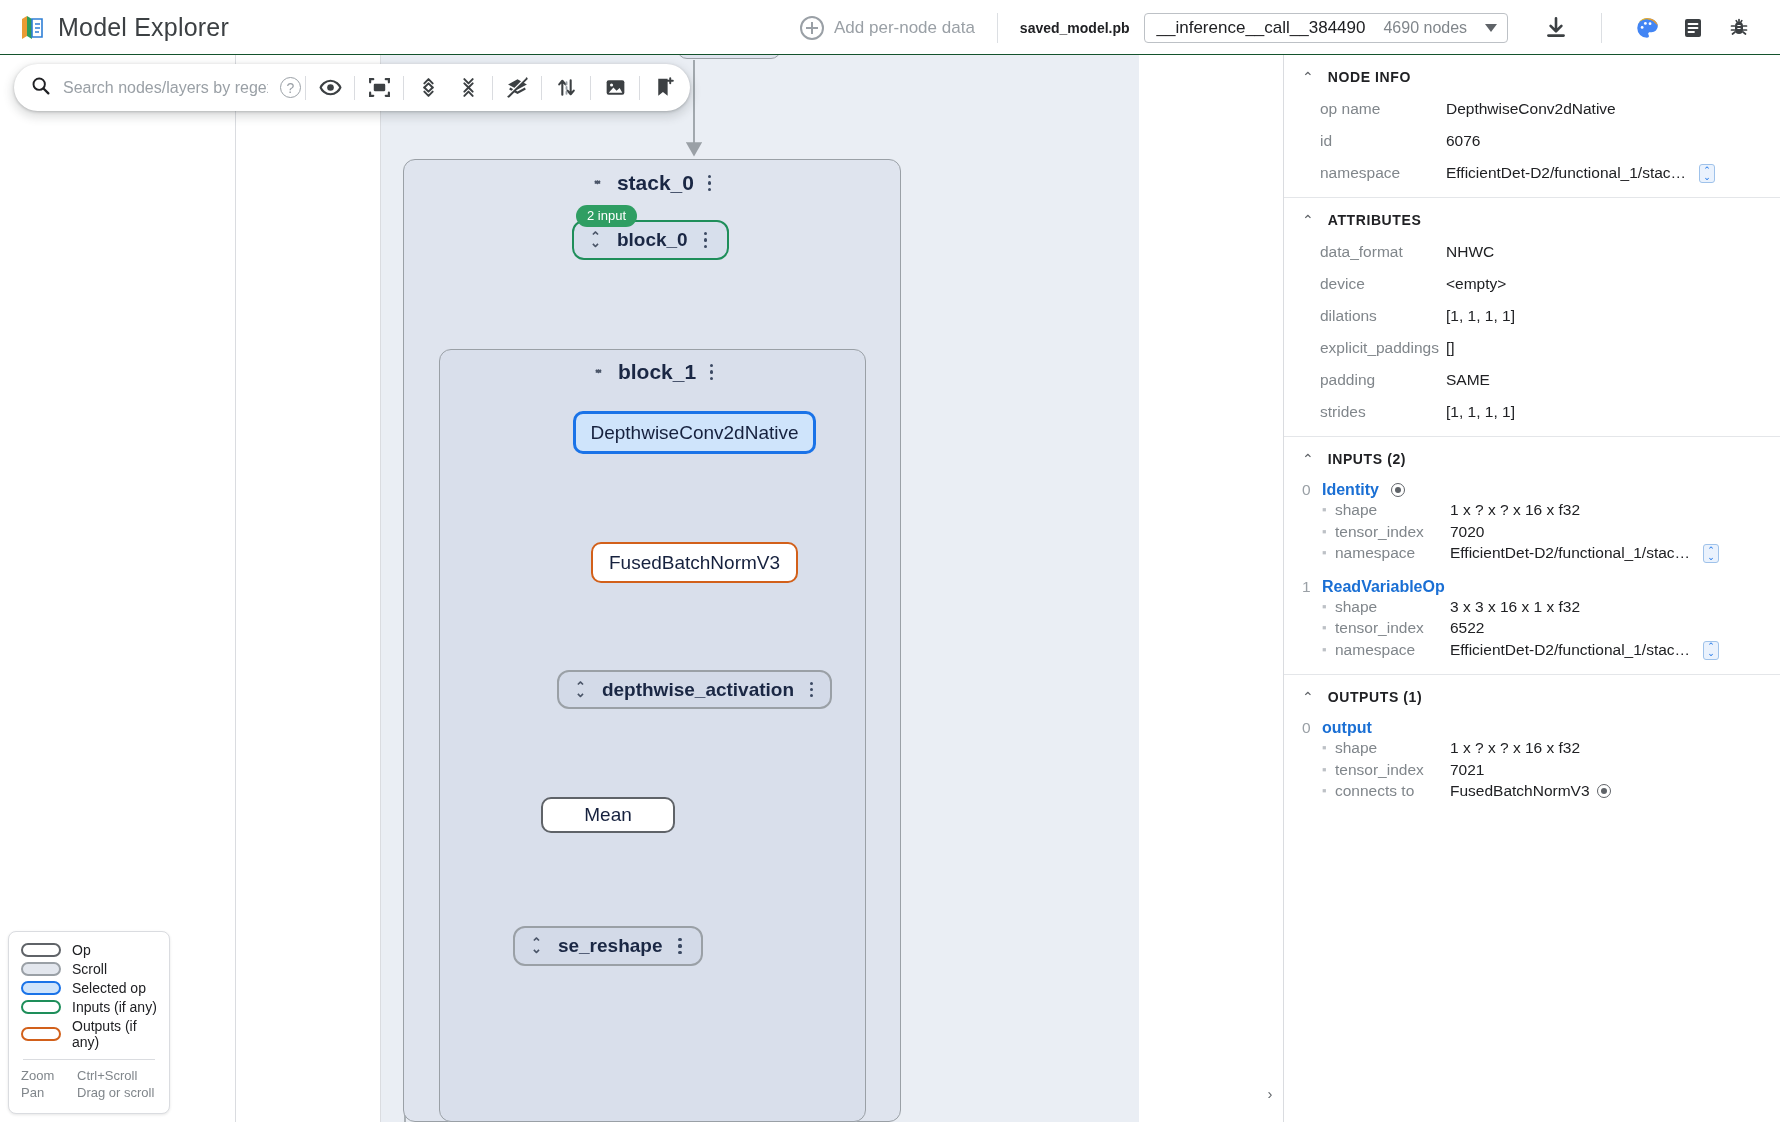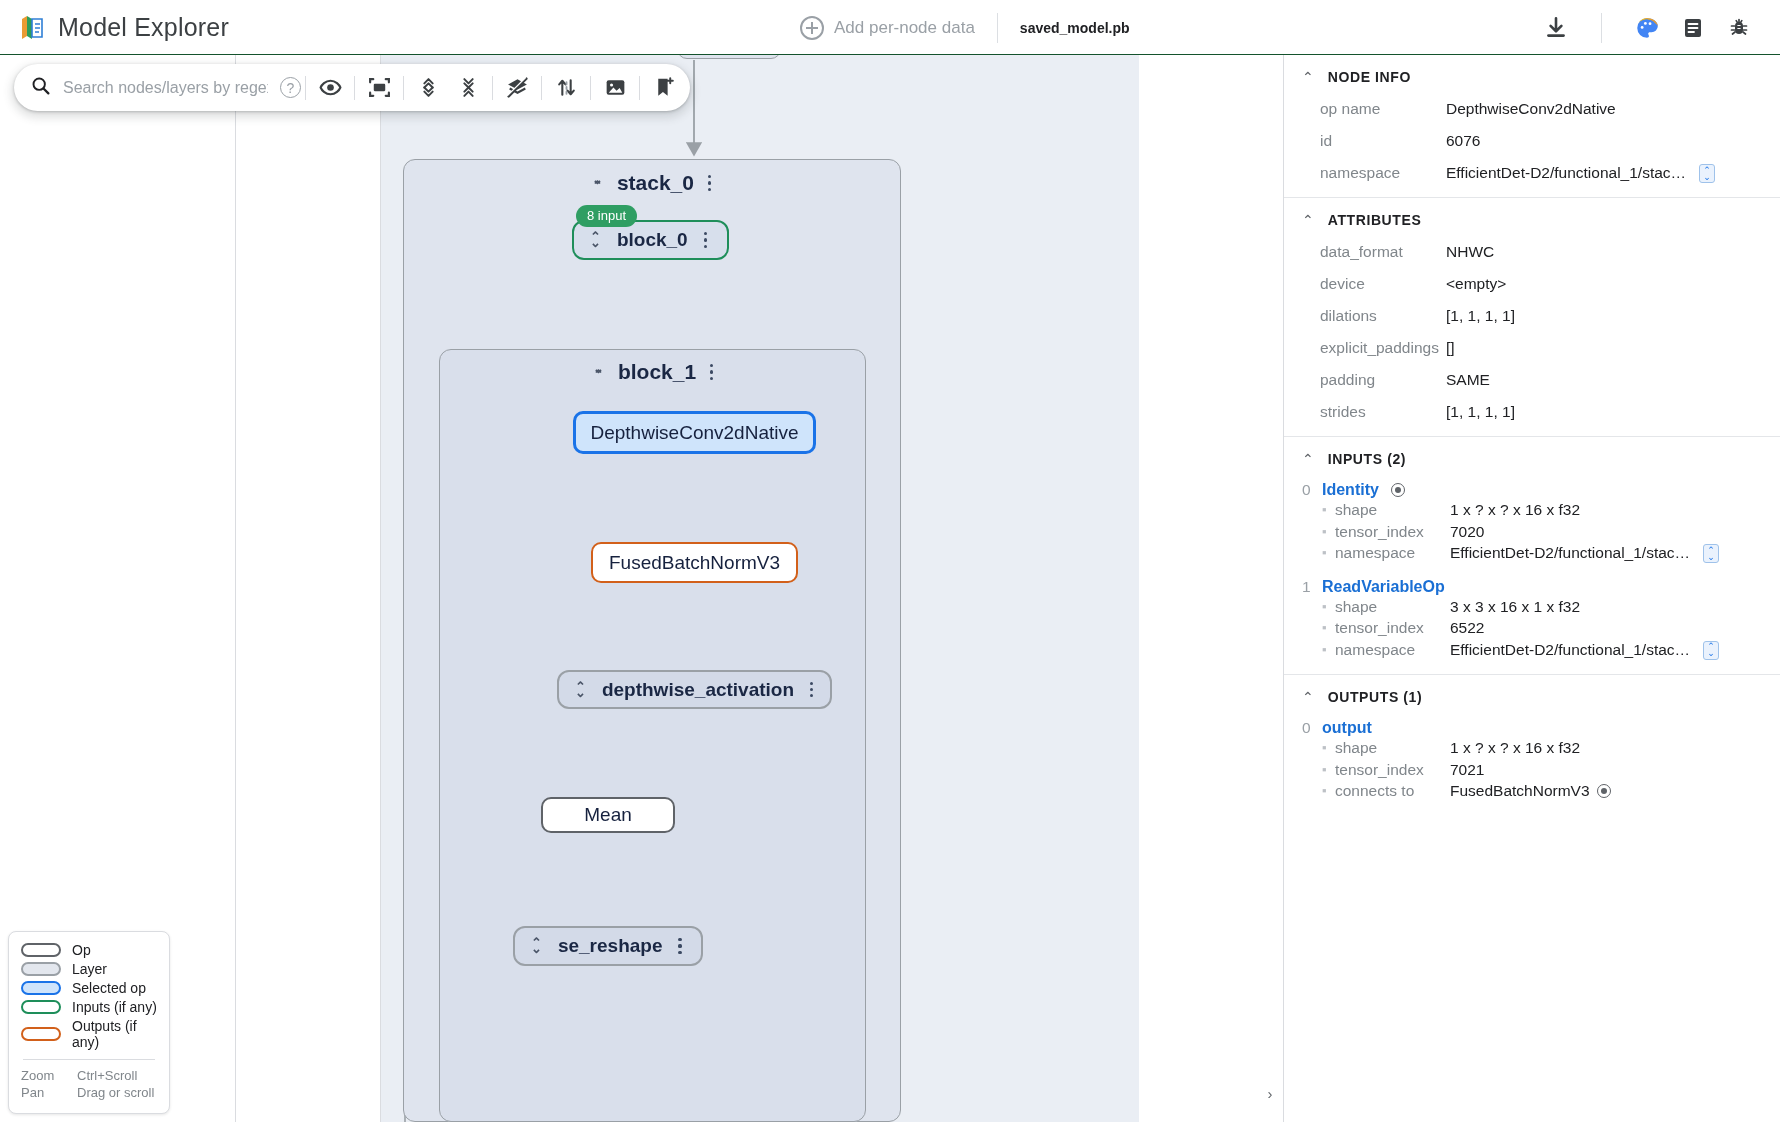--- a/index.html
+++ b/index.html
@@ -200,20 +200,25 @@
       <span class="brand-title">Model Explorer</span>
     </div>
 
     <div class="topbar-center">
       <div class="add-data">
         <span class="plus-circle"></span>
         <span>Add per-node data</span>
       </div>
       <div class="vdiv"></div>
       <span class="model-name">saved_model.pb</span>
+      <div class="graph-select">
+        <span class="gname">__inference__call__384490</span>
+        <span class="gcount">4690 nodes</span>
+        <span class="caret-down"></span>
+      </div>
     </div>
 
     <div class="topbar-right">
       <div class="ticon">
         <svg width="26" height="26" viewBox="0 0 24 24">
           <path d="M12 3 V14 M7 10 L12 15 L17 10" stroke="#3c4043" stroke-width="2.4" fill="none" stroke-linecap="round" stroke-linejoin="round"></path>
           <path d="M5 19 H19" stroke="#3c4043" stroke-width="2.4" stroke-linecap="round"></path>
         </svg>
       </div>
       <div class="vdiv"></div>
@@ -362,21 +367,21 @@
           <span>⌃</span>
         </span>
       <span>stack_0</span>
       <span class="dots3">
           <i></i>
           <i></i>
           <i></i>
         </span>
     </div>
 
-    <div class="badge-input" style="left:195px; top:150px;">8 input</div>
+    <div class="badge-input" style="left:195px; top:150px;">2 input</div>
     <div class="grouppill inputs" style="left:191px; top:165px; width:157px; height:40px;">
       <span class="chev-collapse">
           <span>⌃</span>
           <span>⌄</span>
         </span>
       <span>block_0</span>
       <span class="dots3">
           <i></i>
           <i></i>
           <i></i>
@@ -436,21 +441,21 @@
     </div>
   </div>
 
   <div class="legend">
     <div class="lg-row">
       <span class="lg-sw" style="background:#ffffff;border:2px solid #5f6368;"></span>
       <span class="lg-label">Op</span>
     </div>
     <div class="lg-row">
       <span class="lg-sw" style="background:#e3e7ee;border:2px solid #9aa0a6;"></span>
-      <span class="lg-label">Layer</span>
+      <span class="lg-label">Scroll</span>
     </div>
     <div class="lg-row">
       <span class="lg-sw" style="background:#cfe4fb;border:2px solid #1a73e8;"></span>
       <span class="lg-label">Selected op</span>
     </div>
     <div class="lg-row">
       <span class="lg-sw" style="background:#ffffff;border:2px solid #1e8e5a;"></span>
       <span class="lg-label">Inputs (if any)</span>
     </div>
     <div class="lg-row">

